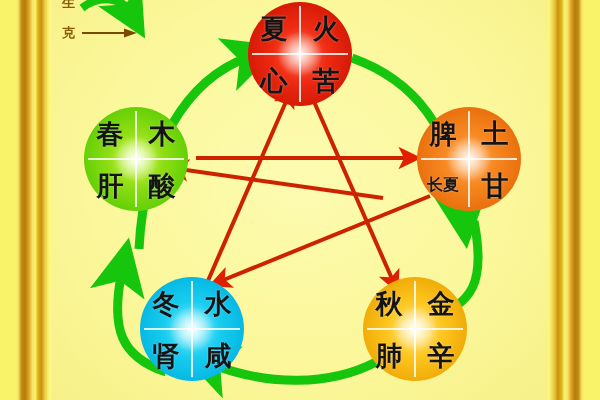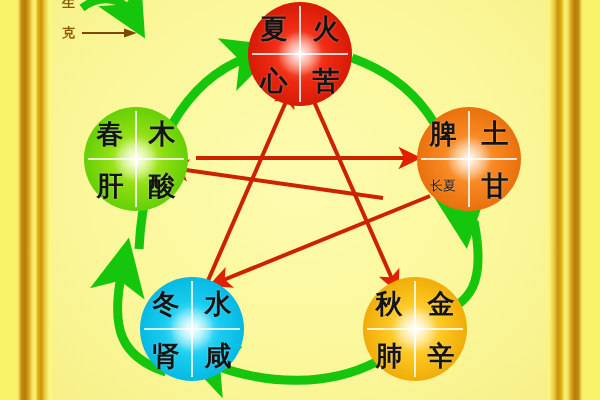--- a/index.html
+++ b/index.html
@@ -72,22 +72,22 @@
     position: relative;
     z-index: 3;
     font-size: 27px;
     font-weight: 700;
     color: #141414;
     line-height: 1;
     font-family: "DejaVu Sans", sans-serif;
     text-shadow: 0 0 2px rgba(255,255,255,0.45);
   }
   .node .cell.small {
-    font-size: 13px;
-    font-weight: 400;
+    font-size: 16px;
+    font-weight: 700;
     color: #1a1a1a;
   }
   .node::before {
     
     content: "";
     position: absolute;
     left: 4%; right: 4%; top: 50%;
     height: 2px;
     transform: translateY(-1px);
     background: rgba(255,255,255,0.82);

